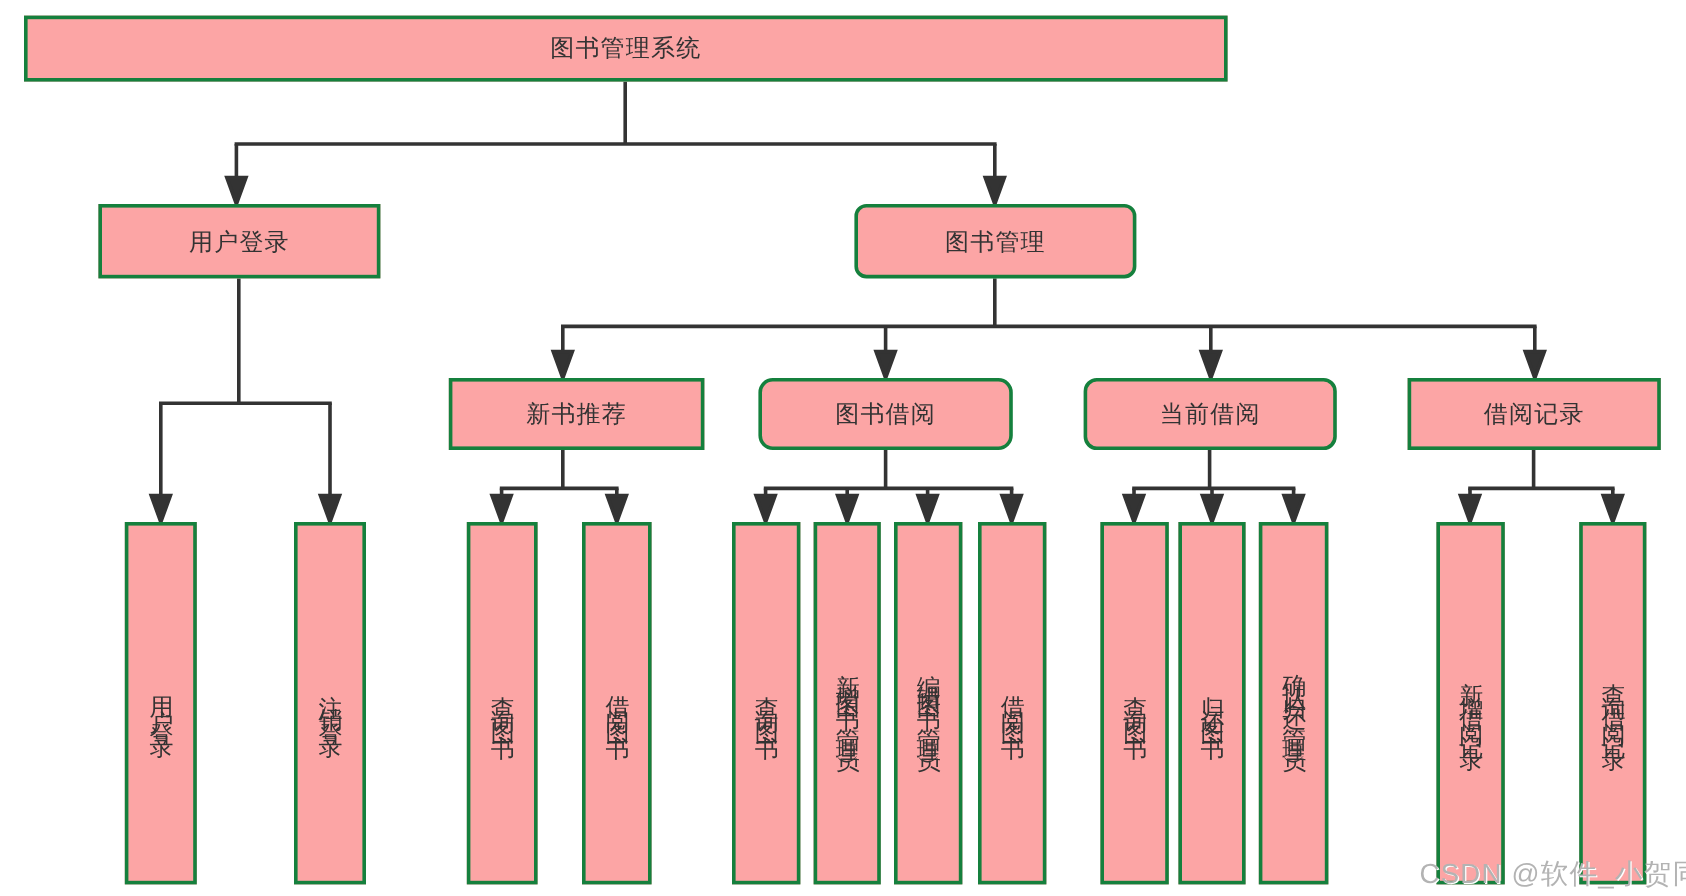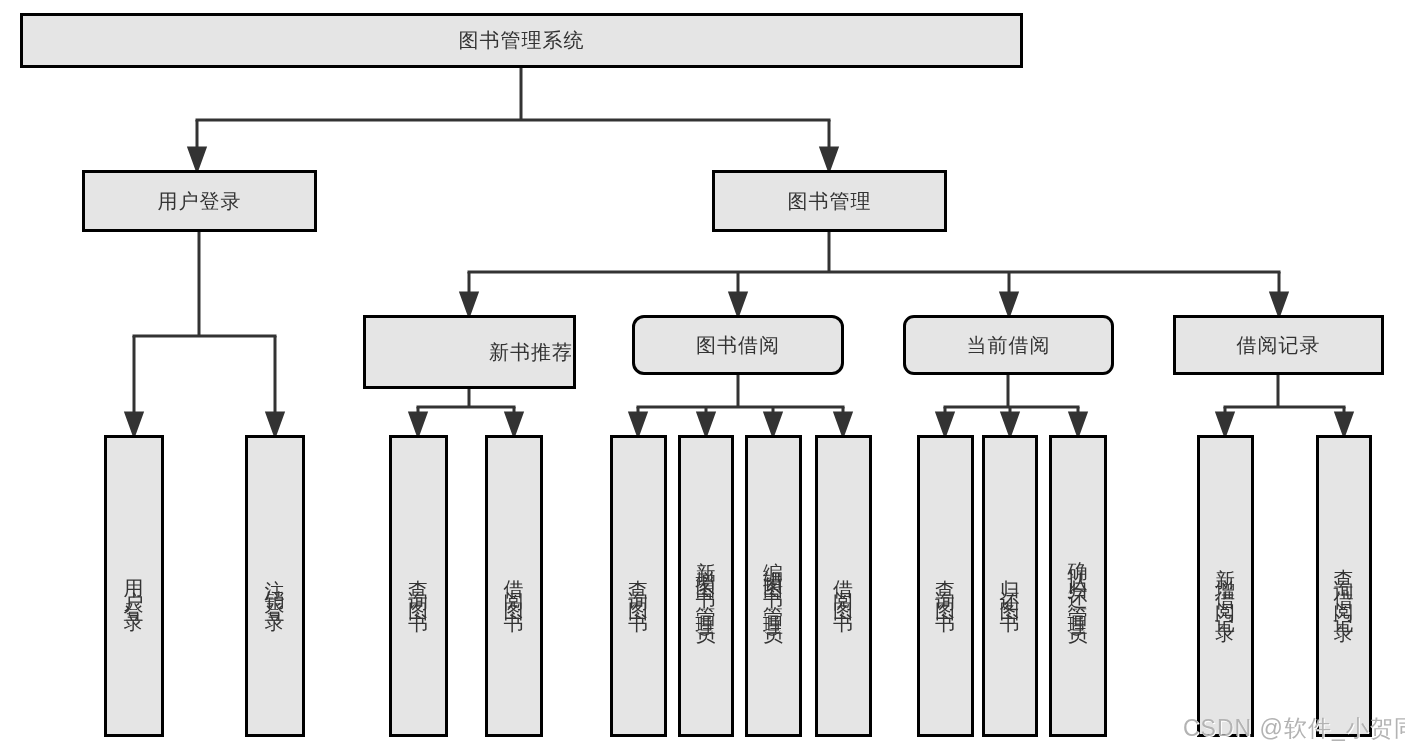--- a/index.html
+++ b/index.html
@@ -18,44 +18,44 @@
   #connectors {
     position: absolute;
     left: 0; top: 0;
     width: 1405px;
     height: 747px;
     pointer-events: none;
   }
   .node {
     position: absolute;
     box-sizing: border-box;
-    border: 3px solid #000000;
-    background: #e5e5e5;
+    border: 3px solid #15803d;
+    background: #fca5a5;
     display: flex;
     align-items: center;
     justify-content: center;
     color: #333333;
   }
   .hnode { font-size: 20px; letter-spacing: 1px; }
   .vnode .vtext {
     writing-mode: vertical-rl;
     text-orientation: upright;
     font-size: 20px;
     line-height: 1;
     letter-spacing: 11px;
     color: #333333;
     white-space: nowrap;
   }
   
   .n-root  { left: 20px;  top: 13px;  width: 1003px; height: 55px; }
   
   .n-login { left: 82px;  top: 170px; width: 235px; height: 62px; }
-  .n-mgmt  { left: 712px; top: 170px; width: 235px; height: 62px; }
-  
-  .n-rec   { left: 363px;  top: 315px; width: 213px; height: 74px; justify-content: flex-end; }
+  .n-mgmt  { left: 712px; top: 170px; width: 235px; height: 62px; border-radius: 10px; }
+  
+  .n-rec   { left: 374px;  top: 315px; width: 213px; height: 60px; }
   .n-bor   { left: 632px;  top: 315px; width: 212px; height: 60px; border-radius: 12px; }
   .n-cur   { left: 903px;  top: 315px; width: 211px; height: 60px; border-radius: 11px; }
   .n-his   { left: 1173px; top: 315px; width: 211px; height: 60px; }
   
   .leaf { top: 435px; height: 302px; }
   .n-l1  { left: 104px;  width: 60px; }
   .n-l2  { left: 245px;  width: 60px; }
   .n-l3  { left: 389px;  width: 59px; }
   .n-l4  { left: 485px;  width: 58px; }
   .n-l5  { left: 610px;  width: 57px; }

